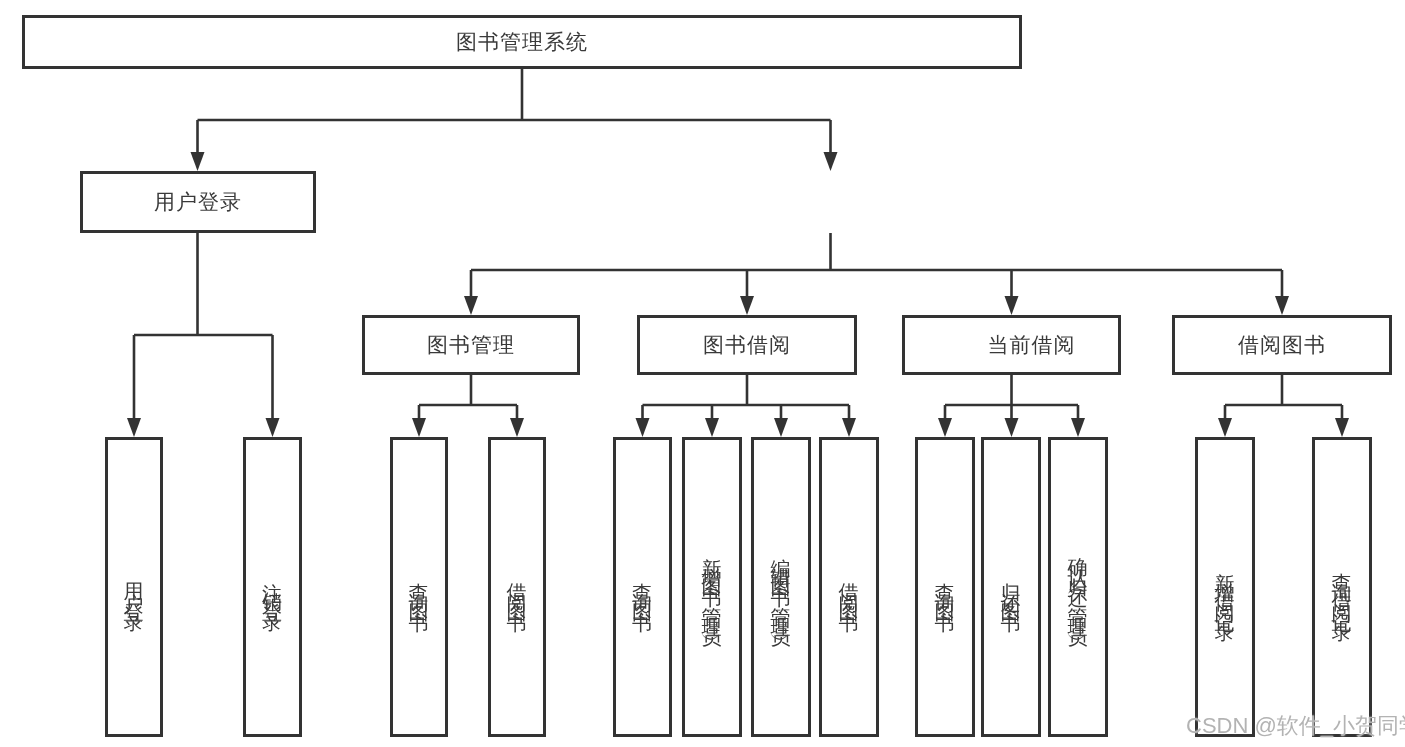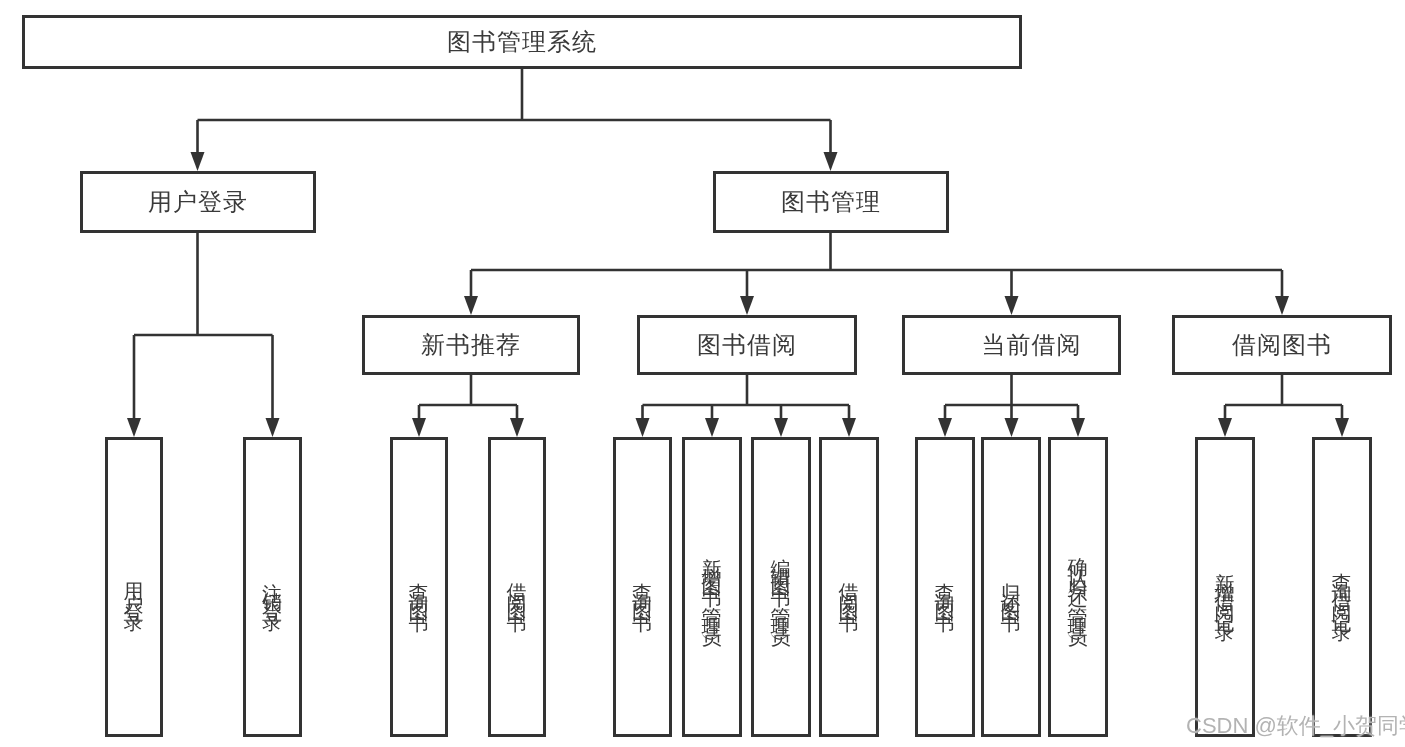--- a/index.html
+++ b/index.html
@@ -19,21 +19,21 @@
   .node {
     position: absolute;
     box-sizing: border-box;
     border: 3px solid #333333;
     background: #ffffff;
     display: flex;
     align-items: center;
     justify-content: center;
     color: #3a3a3a;
   }
-  .node.h-node { font-size: 24px; letter-spacing: 1px; }
+  .node.h-node { font-size: 21px; letter-spacing: 1px; }
   .node.leaf { font-size: 20px; }
   .leaf .vtext {
     writing-mode: vertical-rl;
     text-orientation: mixed;
     letter-spacing: 10px;
     line-height: 1;
     white-space: nowrap;
   }
   .watermark {
     position: absolute;
@@ -85,23 +85,22 @@
     <polygon points="1071,418 1085,418 1078,437"></polygon>
 
     <path d="M1282 375 V405 M1225 405 H1342 M1225 405 V419 M1342 405 V419"></path>
     <polygon points="1218,418 1232,418 1225,437"></polygon>
     <polygon points="1335,418 1349,418 1342,437"></polygon>
   </svg>
 
   <div class="node h-node" style="left:22px; top:15px; width:1000px; height:54px;">图书管理系统</div>
 
   <div class="node h-node" style="left:80px; top:171px; width:236px; height:62px;">用户登录</div>
-  <div class="node h-node" style="left:713px; top:171px; width:236px; height:62px;">图书管理</div>
 
-  <div class="node h-node" style="left:362px; top:315px; width:218px; height:60px;">新书推荐</div>
+  <div class="node h-node" style="left:362px; top:315px; width:218px; height:60px;">图书管理</div>
   <div class="node h-node" style="left:637px; top:315px; width:220px; height:60px;">图书借阅</div>
   <div class="node h-node" style="left:902px; top:315px; width:219px; height:60px;padding-left:40px;">当前借阅</div>
   <div class="node h-node" style="left:1172px; top:315px; width:220px; height:60px;">借阅图书</div>
 
   <div class="node leaf" style="left:105px; top:437px; width:58px; height:300px;">
     <span class="vtext">用户登录</span>
   </div>
   <div class="node leaf" style="left:243px; top:437px; width:59px; height:300px;">
     <span class="vtext">注销登录</span>
   </div>

